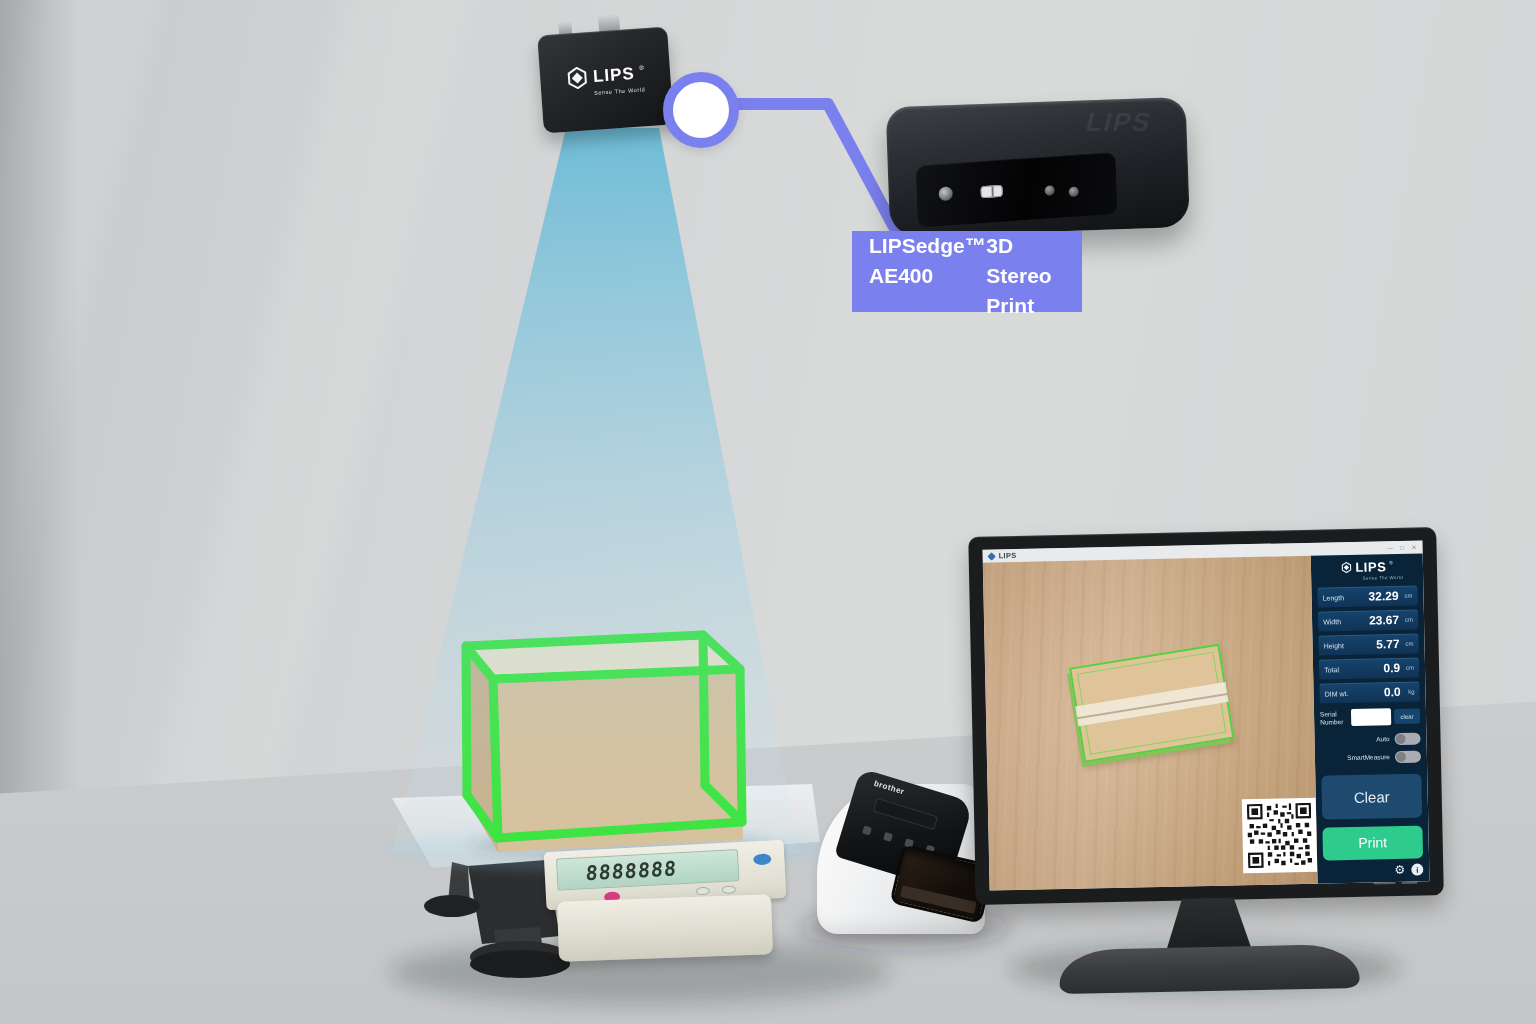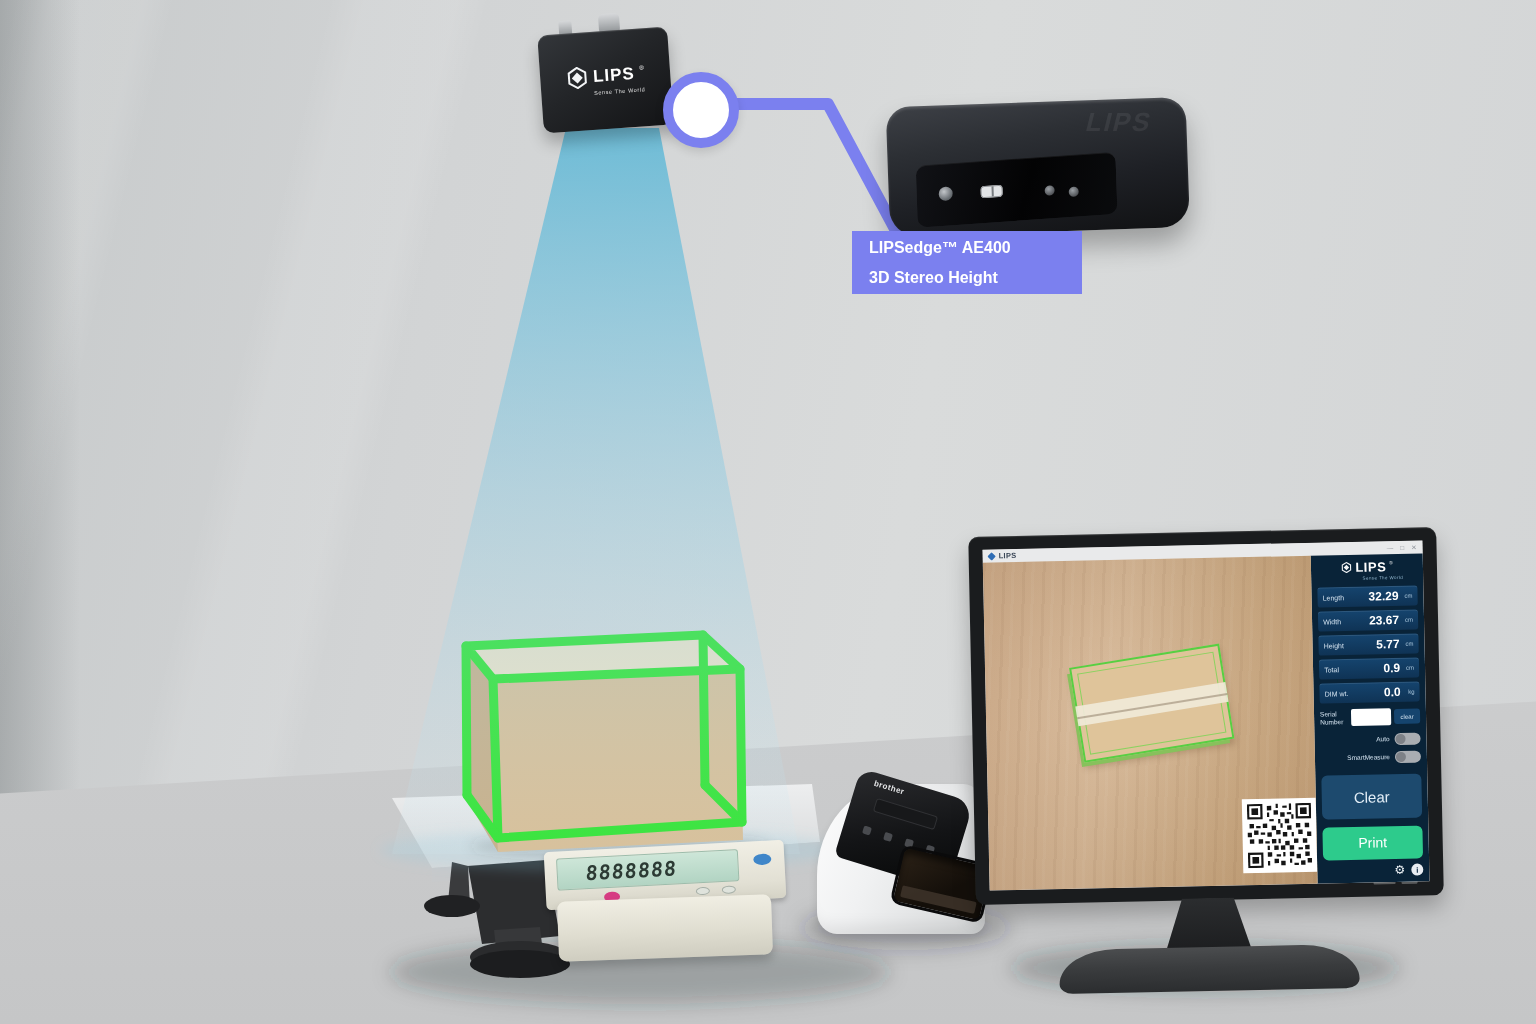--- a/index.html
+++ b/index.html
@@ -27,23 +27,23 @@
     box-shadow:0 10px 16px rgba(0,0,0,.25), inset 0 1px 1px rgba(255,255,255,.15);
     display:flex;flex-direction:column;align-items:center;justify-content:center;color:#fff;}
   .lips-row{display:flex;align-items:center;gap:5px;}
   .lips-word{font-weight:bold;font-size:17px;letter-spacing:1px;}
   .lips-reg{font-size:6px;vertical-align:top;position:relative;top:-6px;}
   .lips-tag{font-size:5.5px;letter-spacing:.6px;opacity:.85;margin-top:2px;align-self:flex-end;margin-right:26px;}
 
   
   .callout-dot{left:663px;top:72px;width:76px;height:76px;border-radius:50%;
     background:#fff;border:10px solid #7b80ef;box-shadow:0 4px 10px rgba(0,0,0,.12);}
-  .callout-label{left:852px;top:231px;width:230px;height:63px;background:#7b80ef;
-    color:#fff;font-weight:bold;font-size:16px;line-height:30px;
-    display:flex;flex-direction:column;justify-content:center;padding-left:17px;}
+  .callout-label{left:852px;top:231px;width:230px;height:81px;background:#7b80ef;
+    color:#fff;font-weight:bold;font-size:21px;line-height:30px;
+    display:flex;flex-direction:row;justify-content:center;padding-left:17px;}
 
   
   .bigcam{left:882px;top:96px;width:312px;height:152px;transform:rotate(-2deg);}
   .bigcam-body{left:6px;top:6px;width:300px;height:130px;border-radius:24px 24px 28px 28px;
     background:linear-gradient(172deg,#3d4046 0%,#2c2f34 30%,#1e2025 62%,#111214 100%);
     box-shadow:inset 0 2px 3px rgba(255,255,255,.16),0 16px 26px rgba(0,0,0,.28);}
   .bigcam-emboss{right:34px;top:8px;font-weight:bold;font-size:26px;letter-spacing:2px;
     color:rgba(255,255,255,.07);transform:skewX(-14deg) rotate(2deg);}
   .bigcam-glass{left:28px;top:56px;width:200px;height:62px;border-radius:10px;transform:skewY(-2deg);
     background:linear-gradient(105deg,#111216 0%,#030304 55%,#0a0b0d 100%);
@@ -387,16 +387,16 @@
         <span class="abs lens lens-big"></span>
         <span class="abs lens-proj"></span>
         <span class="abs lens lens-s1"></span>
         <span class="abs lens lens-s2"></span>
       </div>
     </div>
   </div>
 
   <div class="abs callout-label">
     <span>LIPSedge™ AE400</span>
-    <span>3D Stereo Height</span>
+    <span>3D Stereo Print</span>
   </div>
 
 </div>
 
 </body></html>

